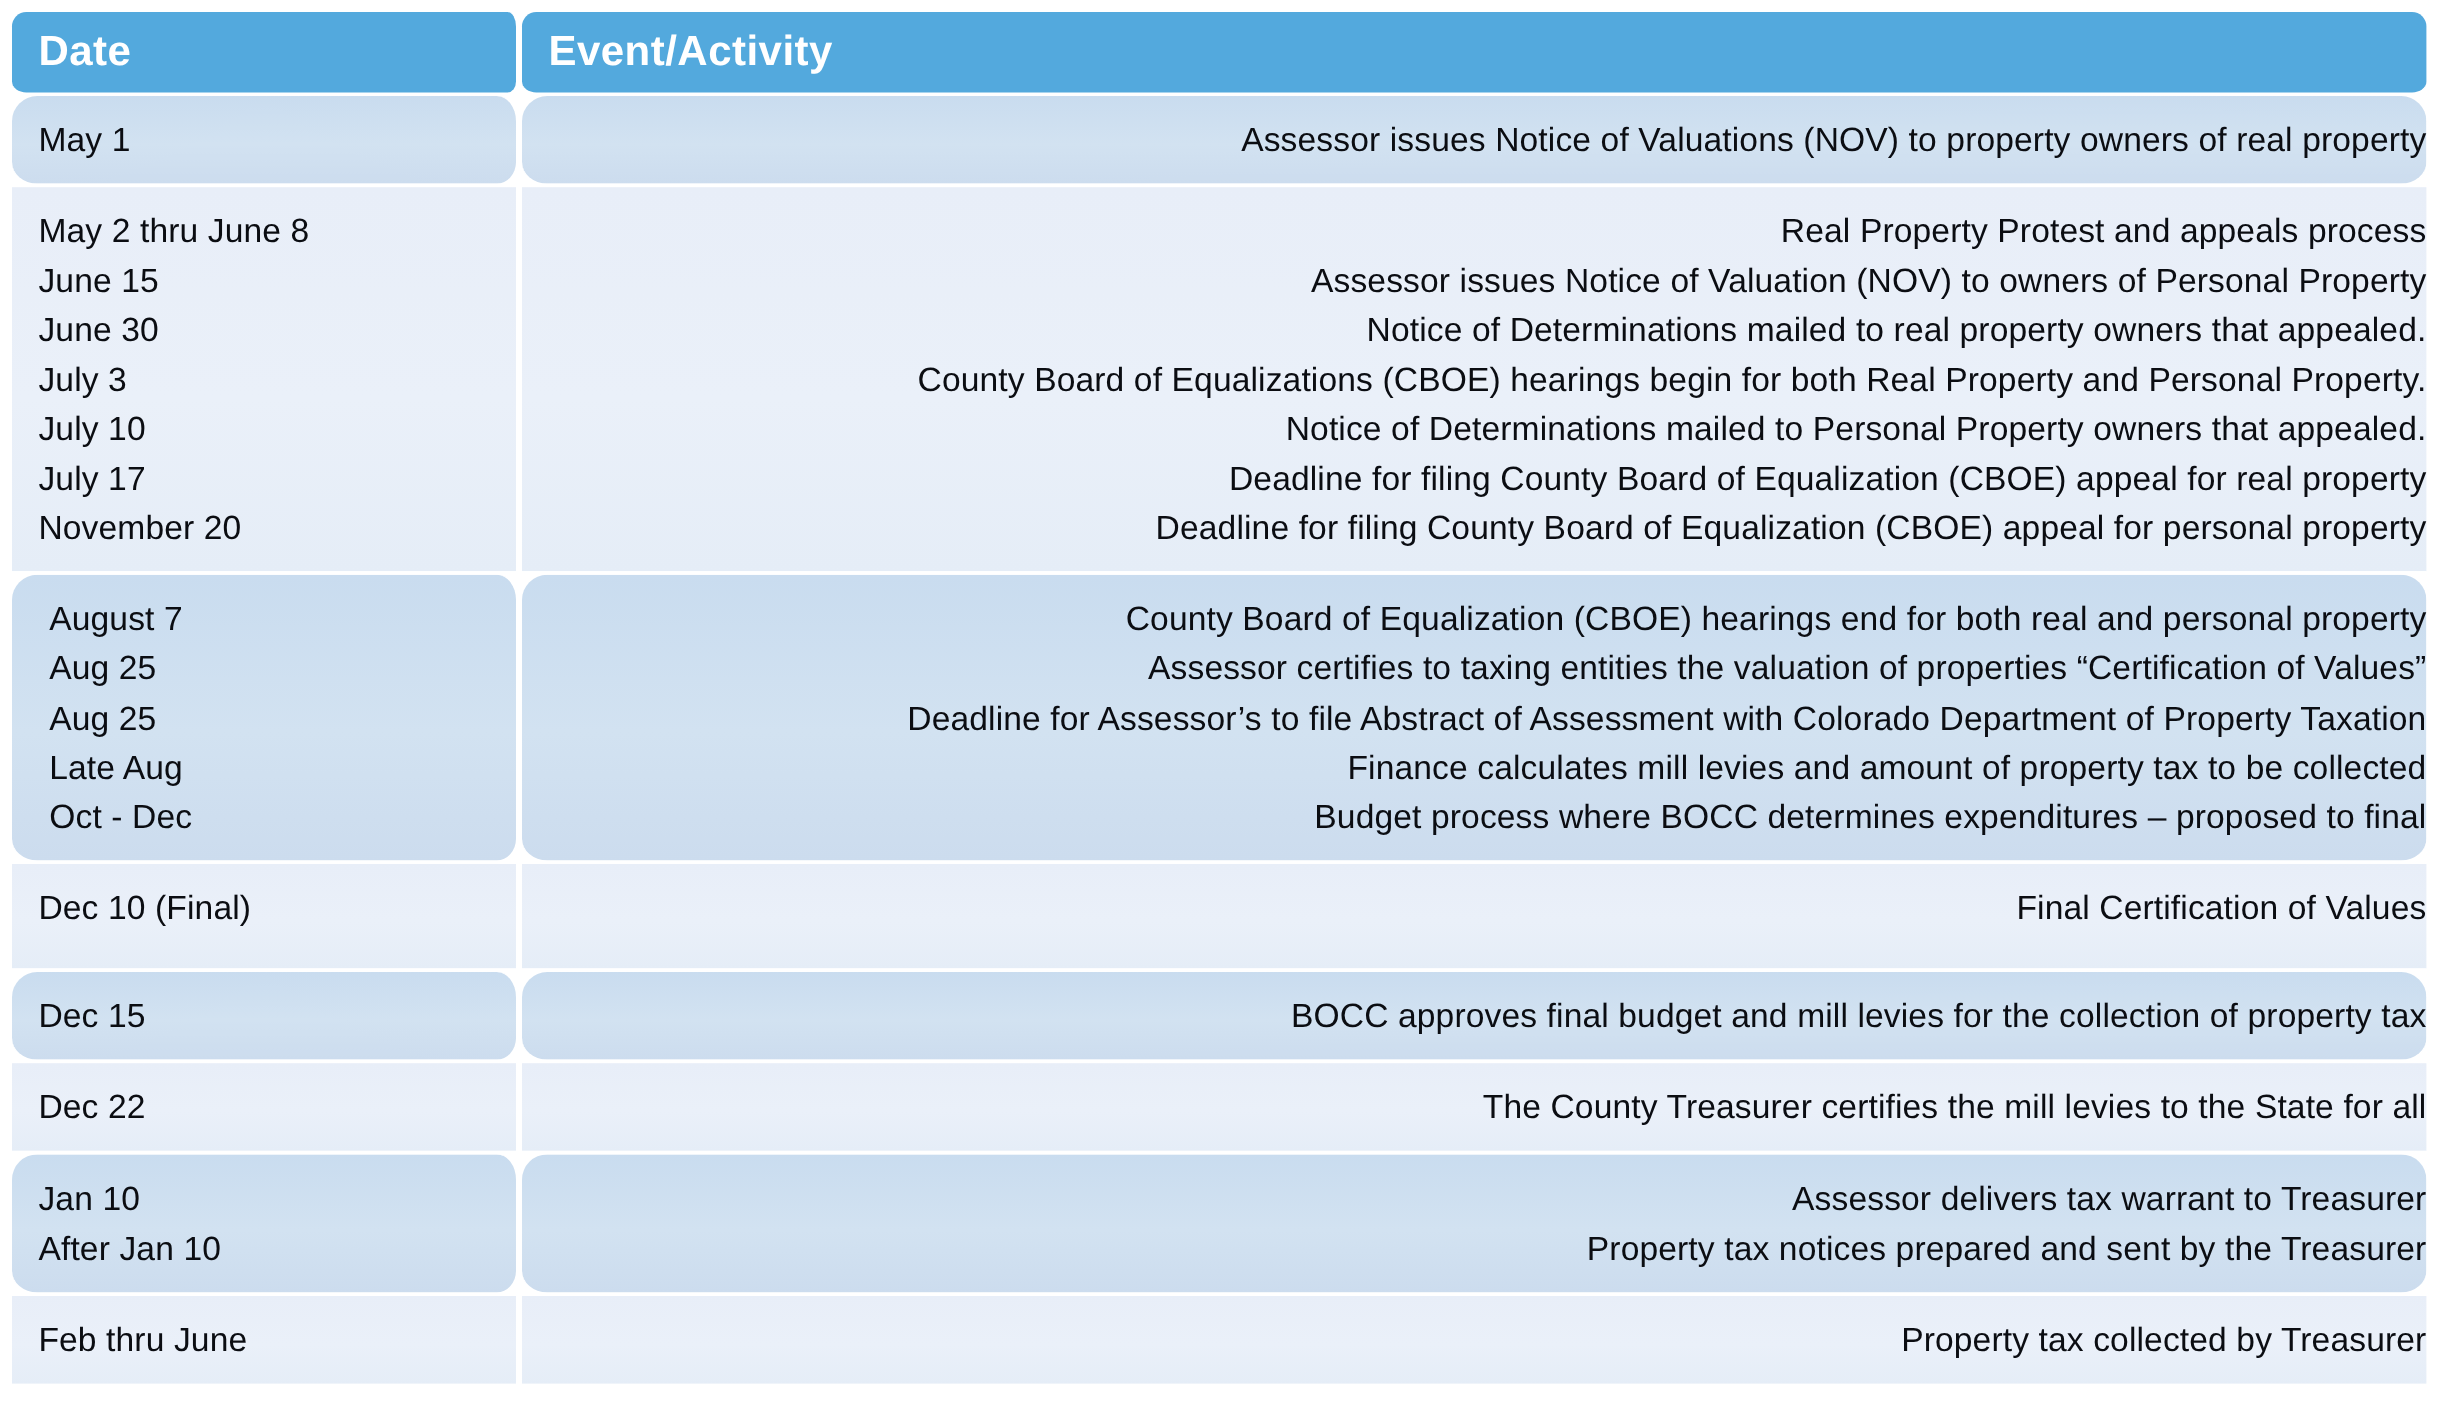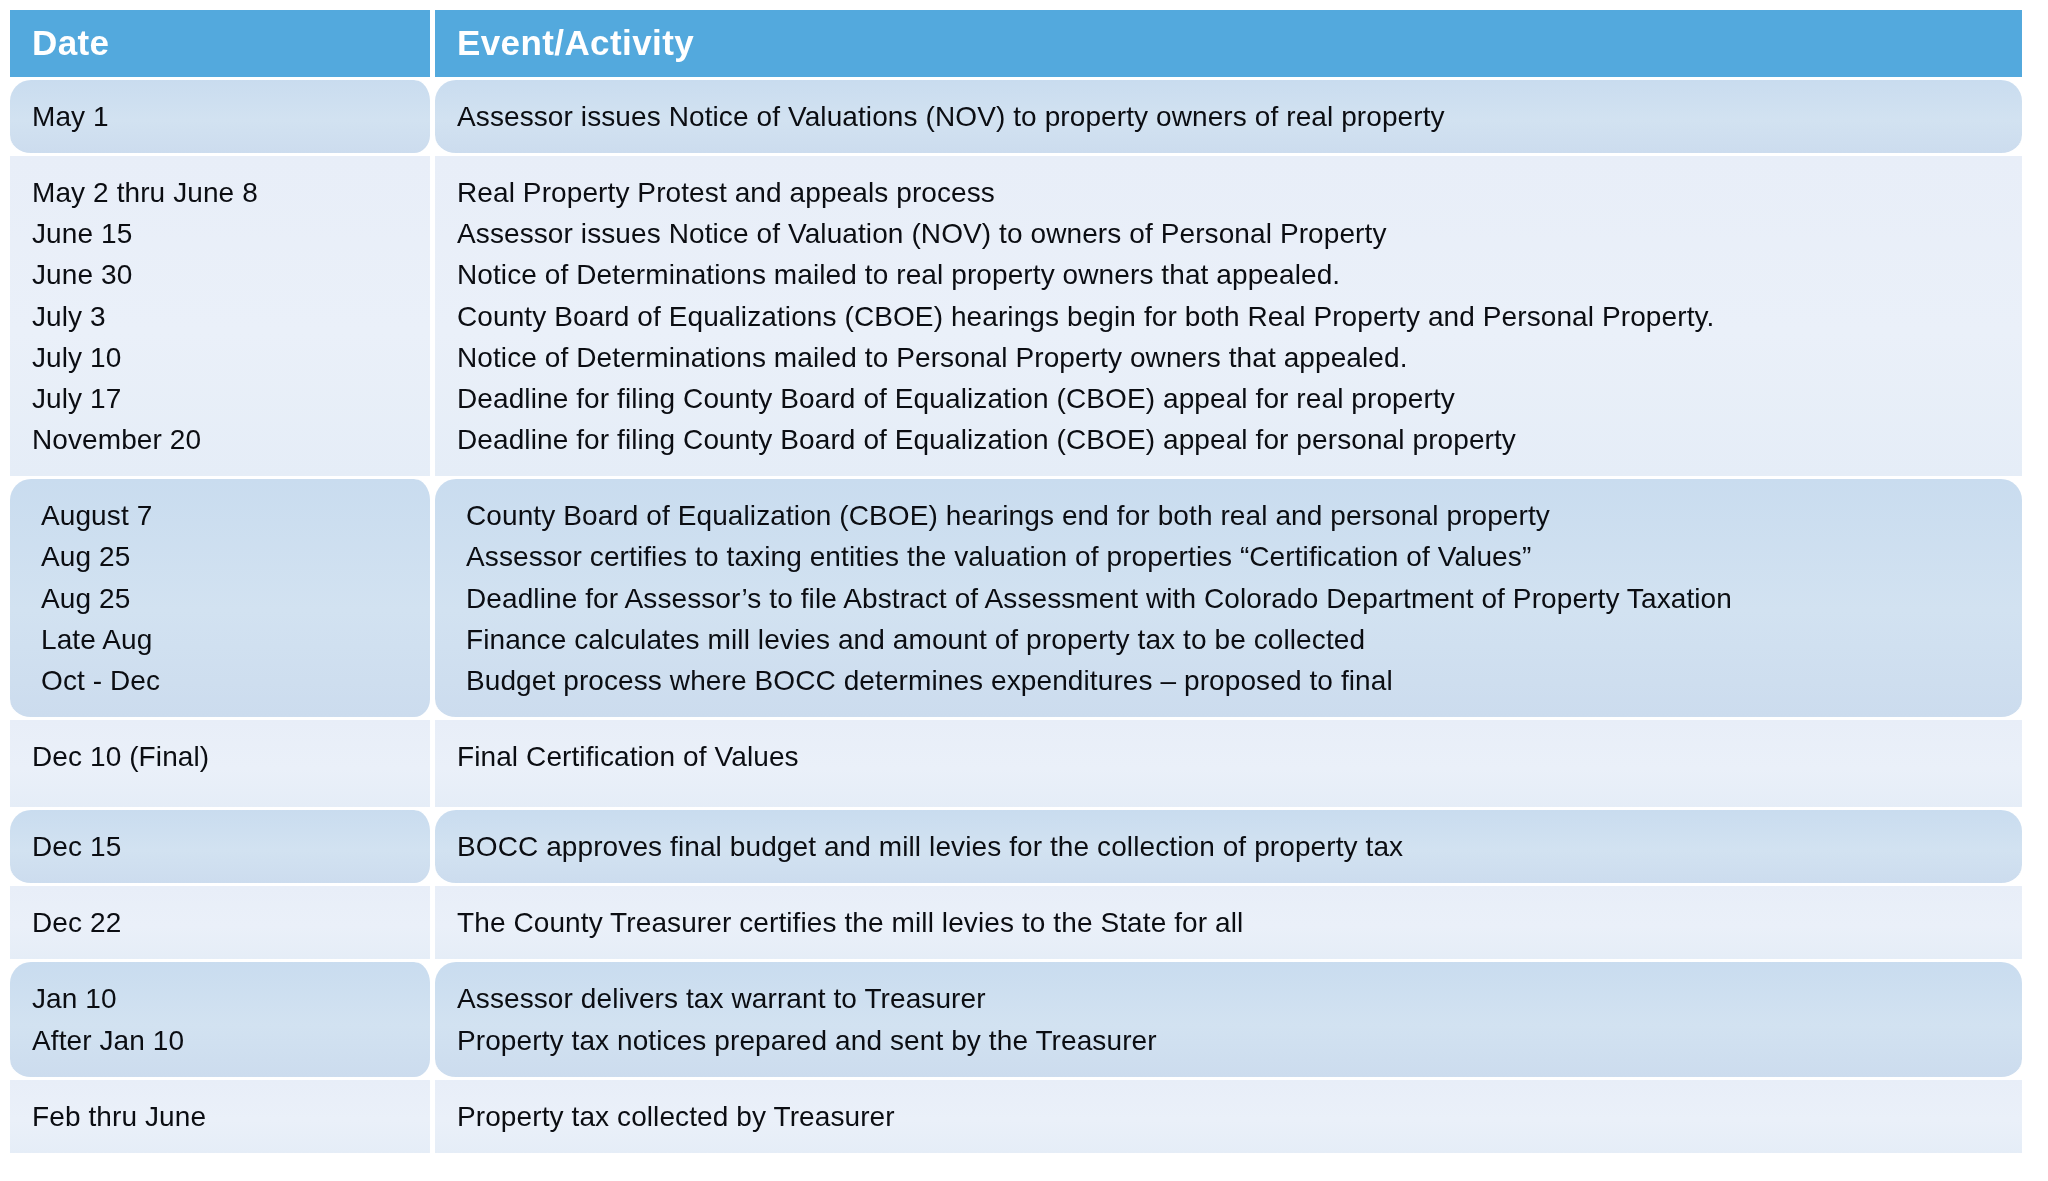--- a/index.html
+++ b/index.html
@@ -43,36 +43,37 @@
     font-size: 35px;
     font-weight: bold;
     letter-spacing: 0.4px;
     padding: 14px 0 14px 22px;
     height: 70px;
     box-sizing: border-box;
     vertical-align: middle;
     border-right: 5px solid #ffffff;
     border-bottom: 3px solid #ffffff;
     line-height: 1.05;
+    border-radius: 12px;
   }
   thead th.last { border-right: 0; }
 
   
   tbody td {
     font-size: 28px;
     color: #0b0d12;
     vertical-align: top;
     padding: 16px 0 16px 22px;
     border-right: 5px solid #ffffff;
     border-bottom: 3px solid #ffffff;
     box-sizing: border-box;
     line-height: 1.47;
     letter-spacing: 0.1px;
   }
-  tbody td.last { border-right: 0; }
+  tbody td.last { border-right: 0; text-align: right; }
 
   
   tbody tr.band-dark td {
     background: linear-gradient(to bottom, #c9dcef 0%, #d2e2f1 55%, #ccdcee 100%);
     border-radius: 21px;
   }
   tbody tr.band-light td {
     background: linear-gradient(to bottom, #e8eef8 0%, #eaf0f9 55%, #e5edf7 100%);
   }
 

